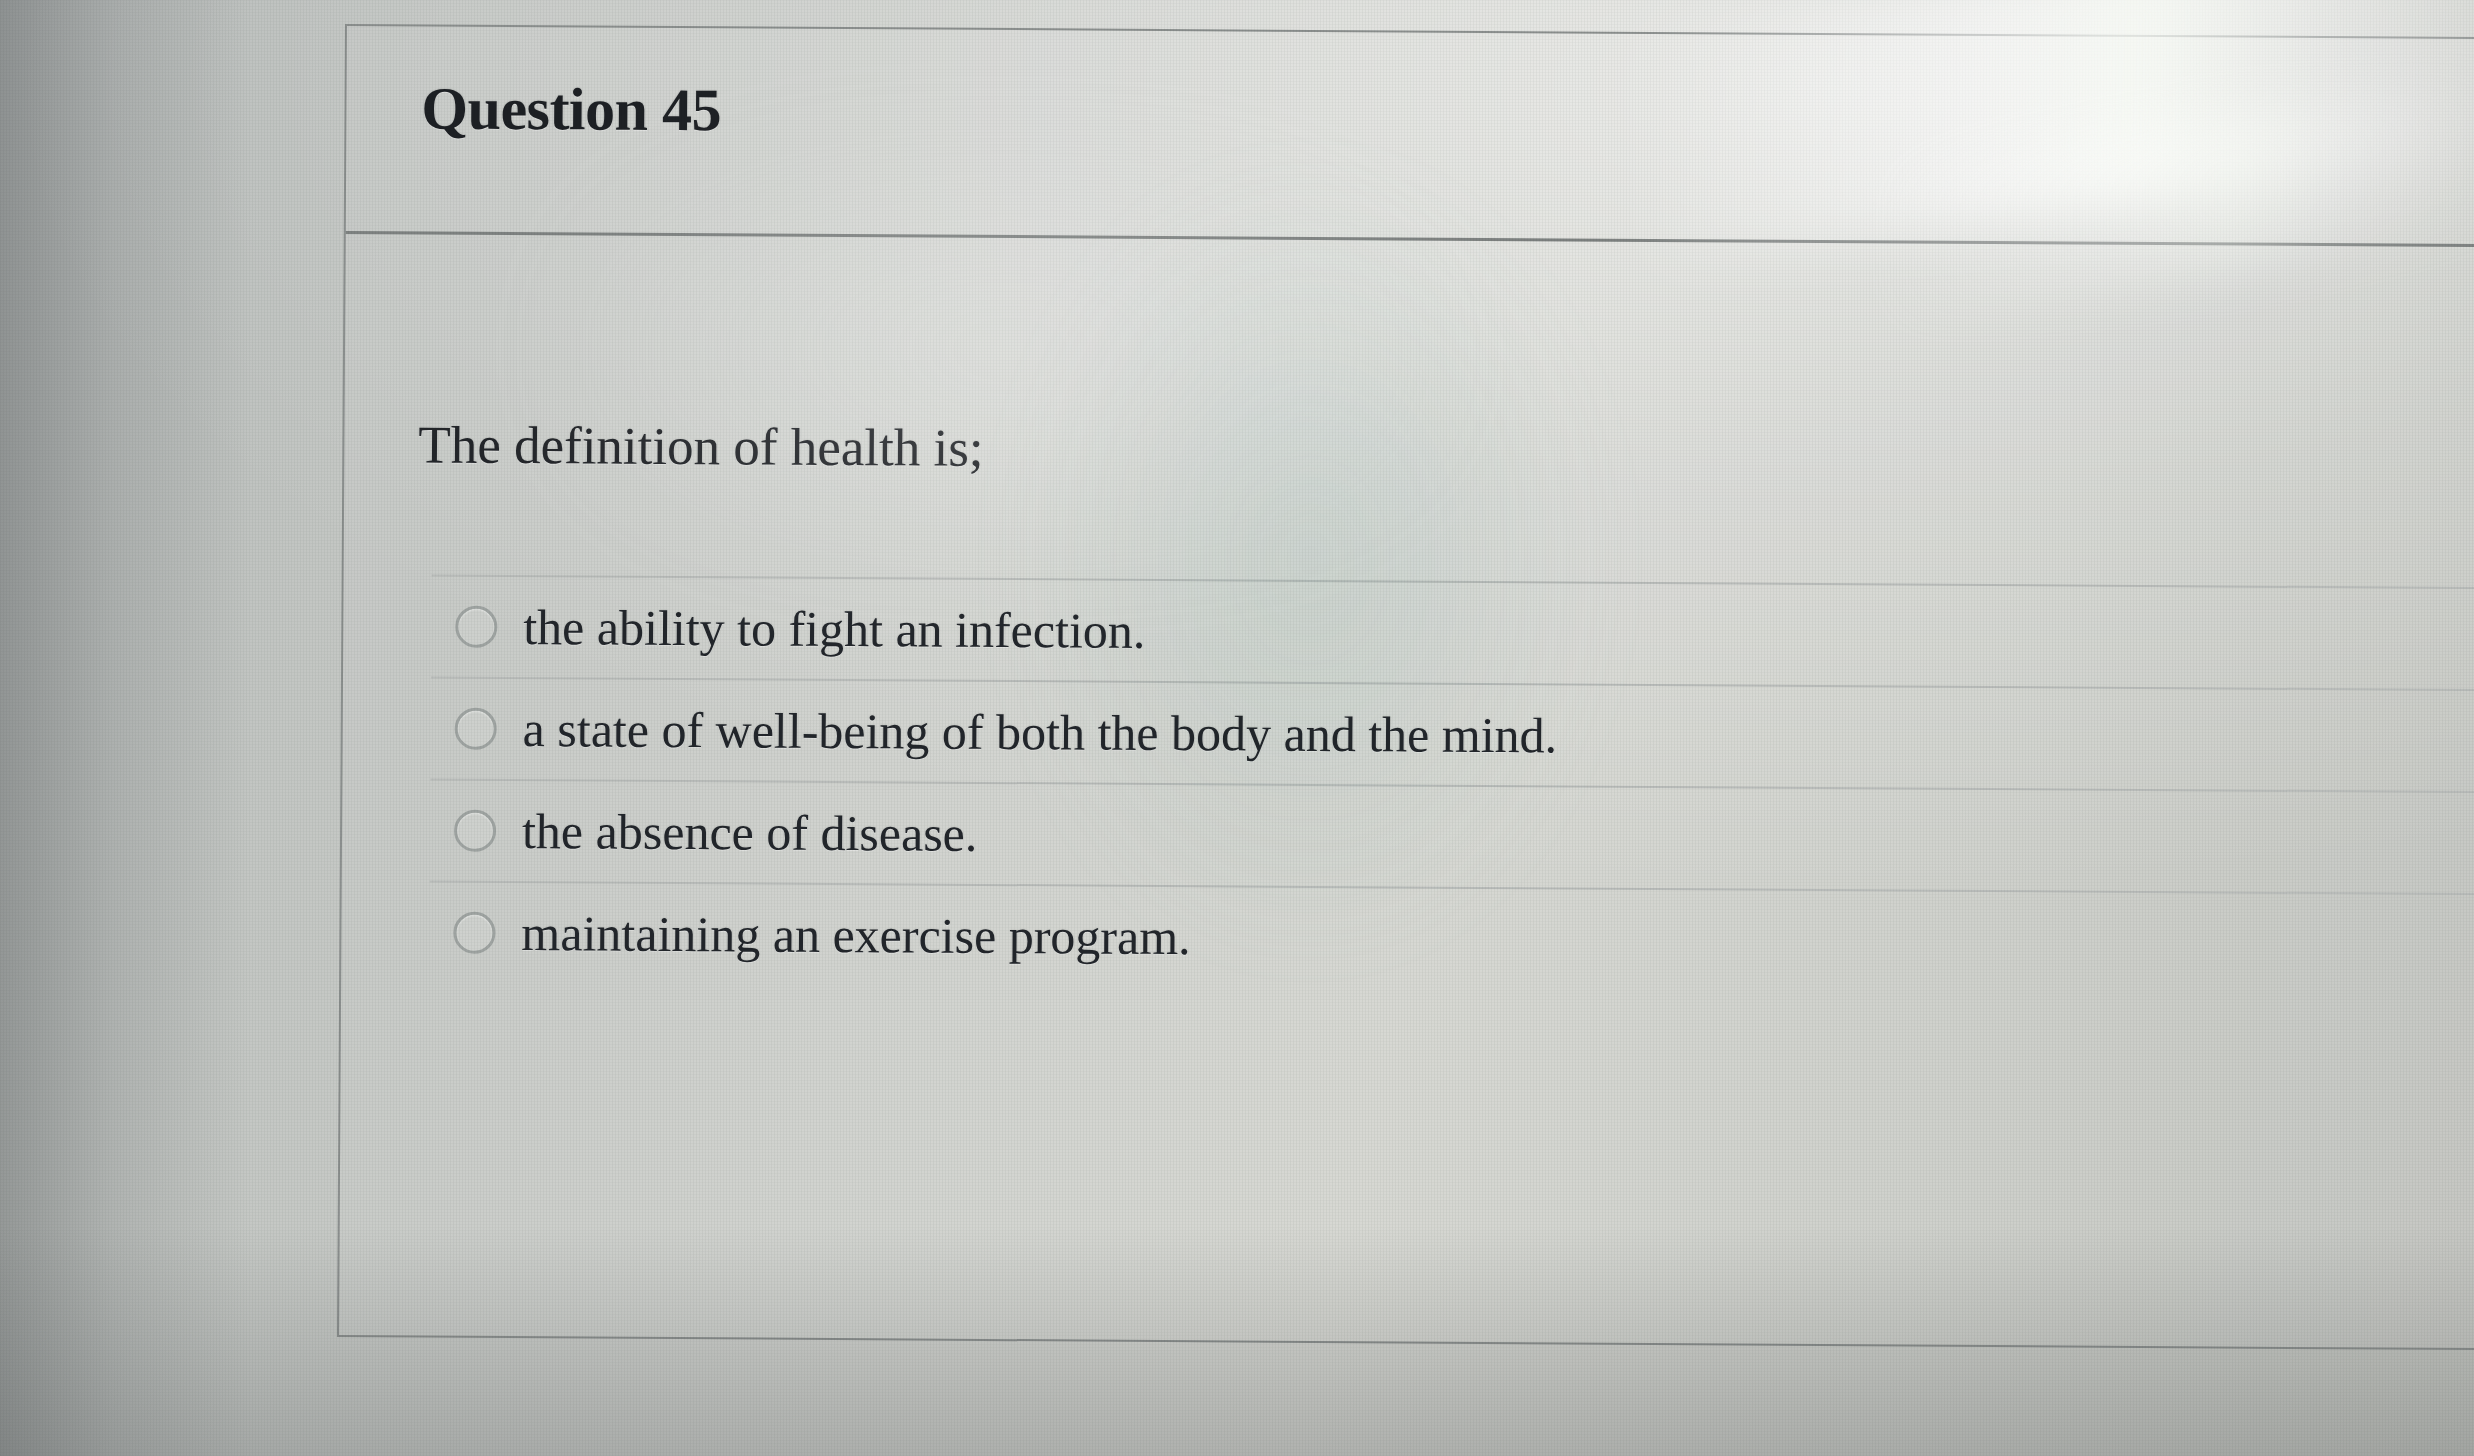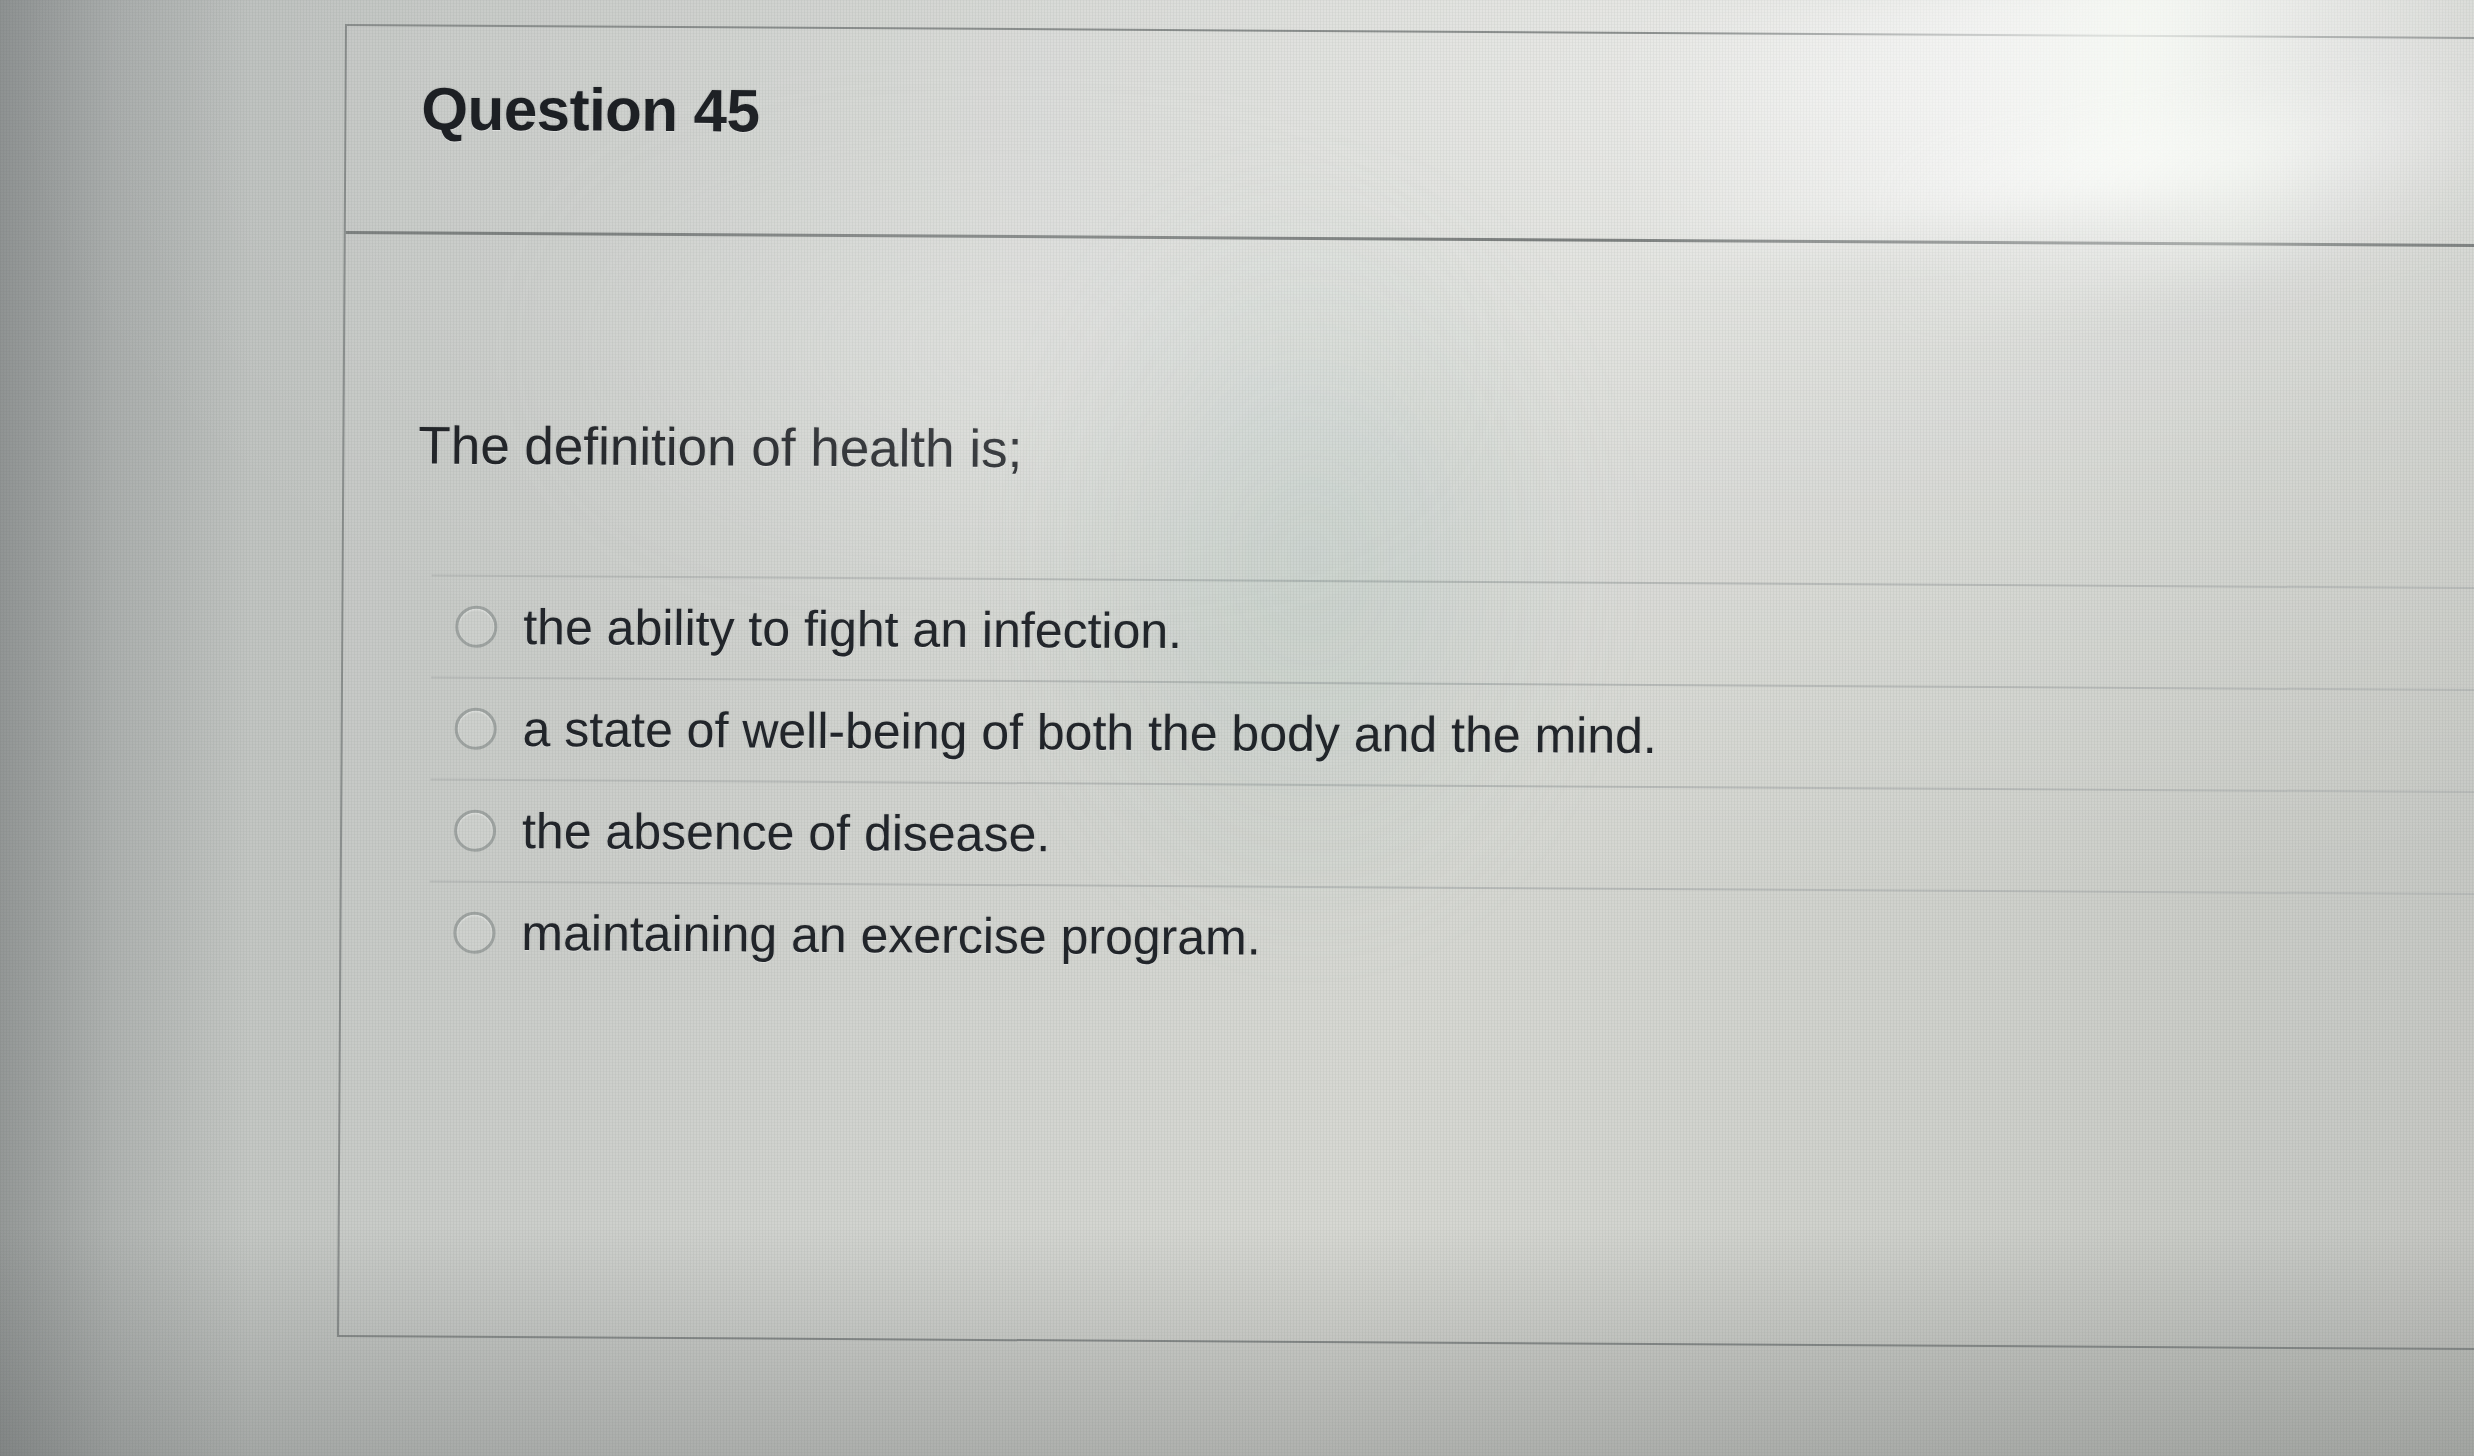--- a/index.html
+++ b/index.html
@@ -7,21 +7,21 @@
     margin: 0;
     padding: 0;
     background: #6e6e6e;
   }
 
   #screen {
     position: relative;
     width: 2474px;
     height: 1456px;
     overflow: hidden;
-    font-family: Liberation Sans, sans-serif;
+    font-family: Liberation Serif, serif;
     
     background:
       radial-gradient(120% 90% at 74% 6%, rgba(255,255,255,0.50) 0%, rgba(255,255,255,0.16) 32%, rgba(255,255,255,0.00) 62%),
       linear-gradient(103deg, #b2b6b5 0%, #c3c6c3 16%, #cfd1cd 38%, #d5d6d1 58%, #cdcfca 78%, #c2c4bf 100%);
   }
 
   
   .glare-streak {
     position: absolute;
     pointer-events: none;

